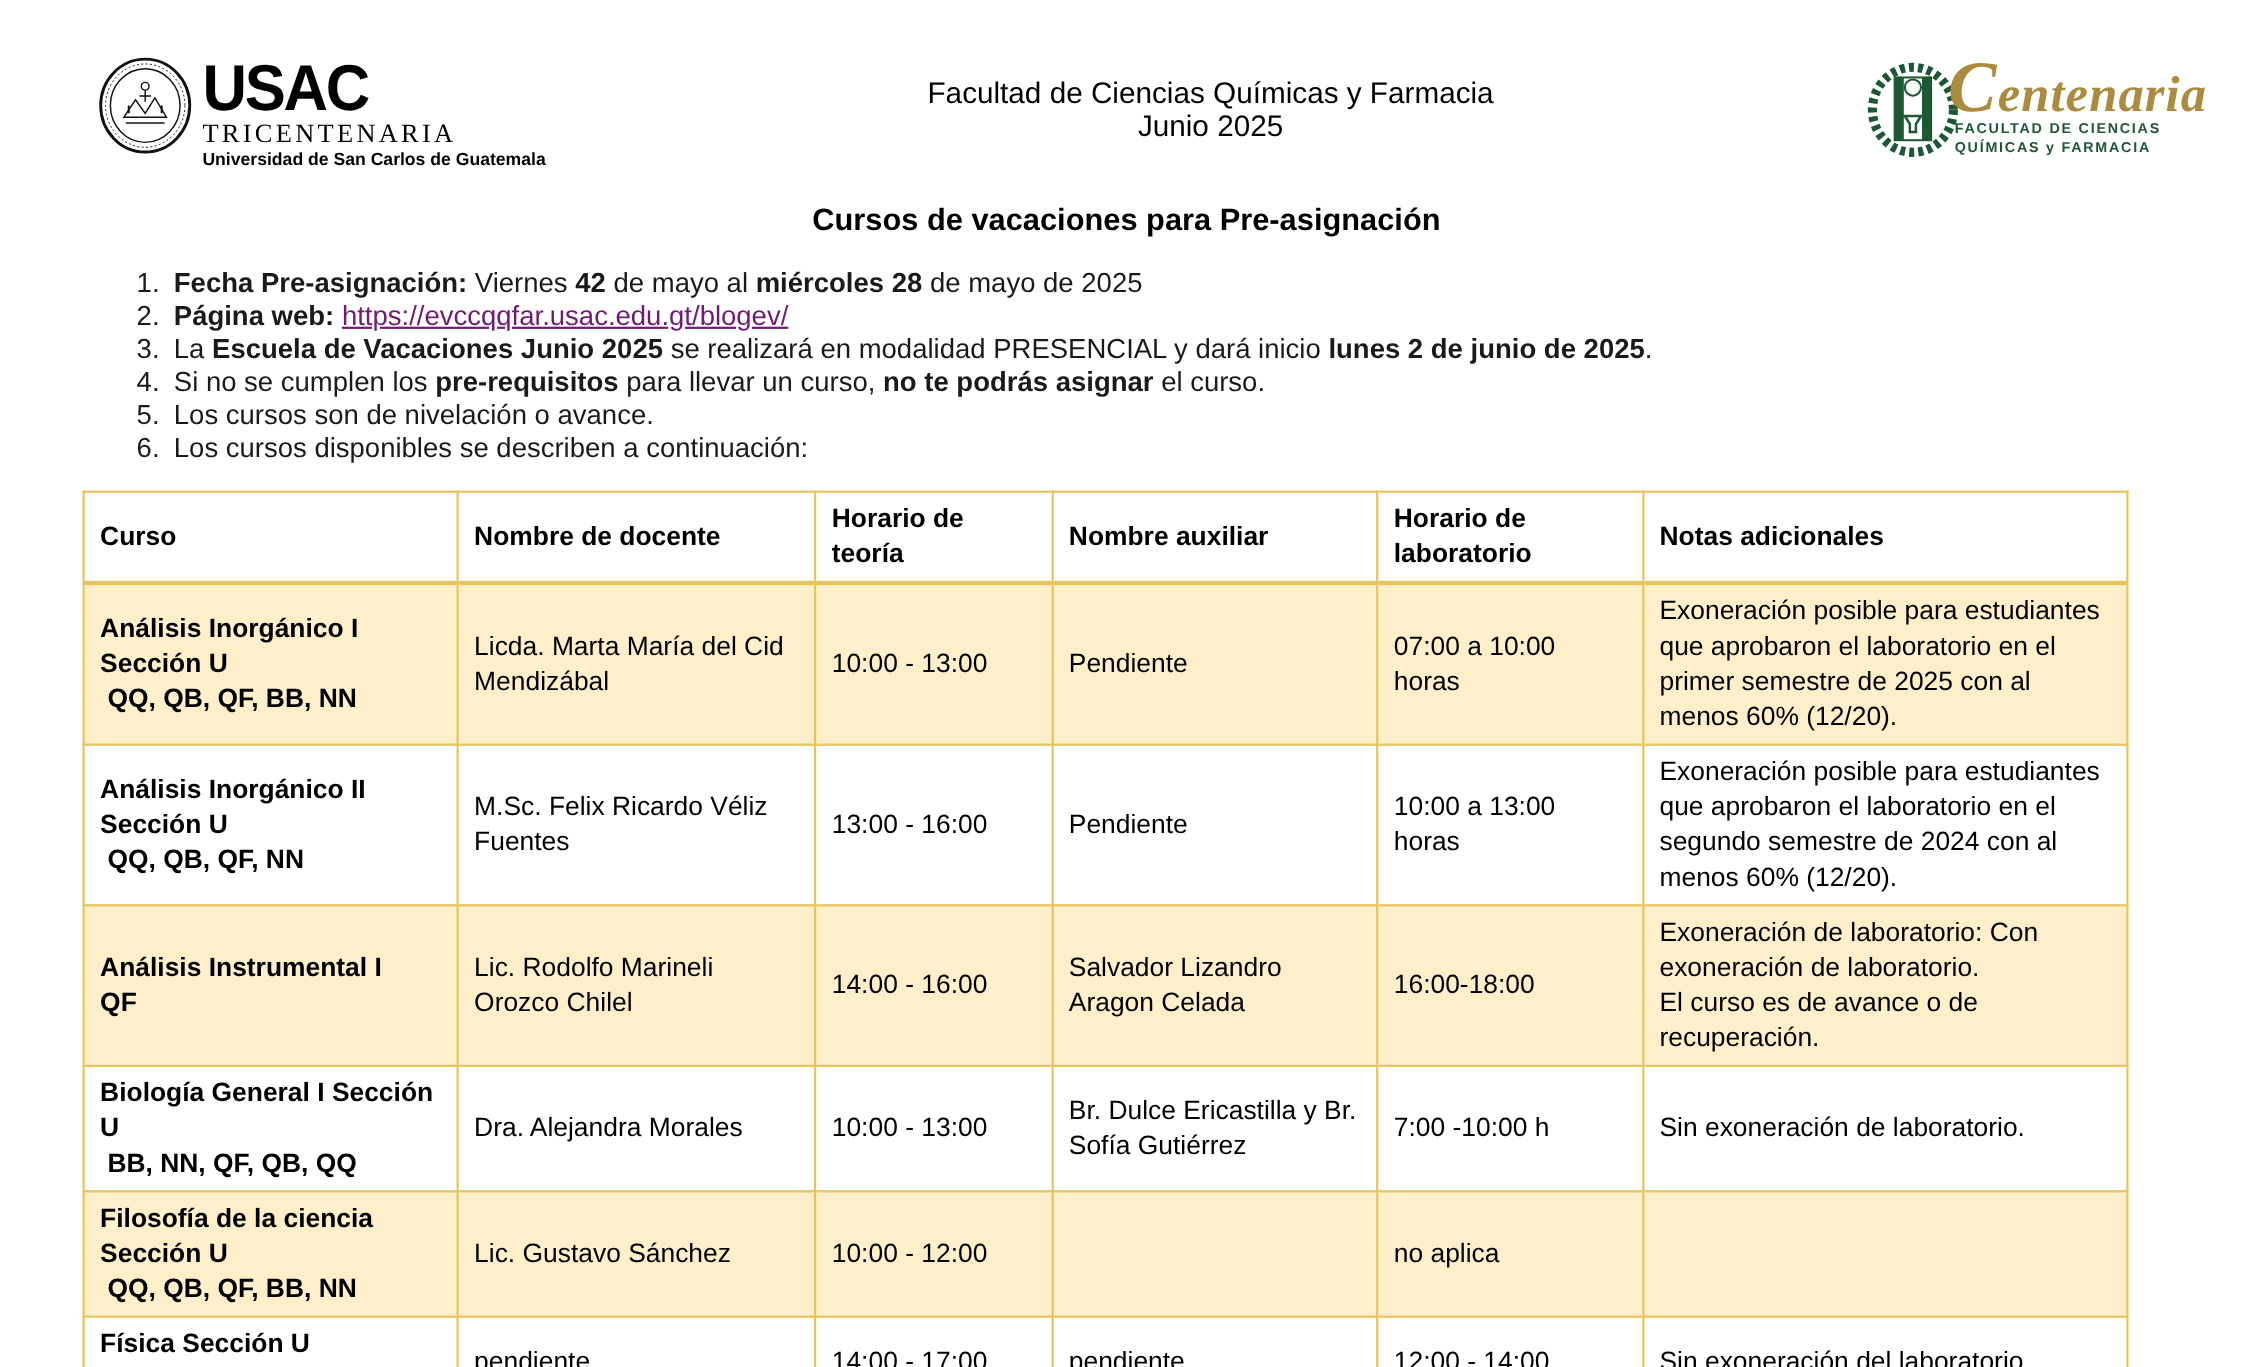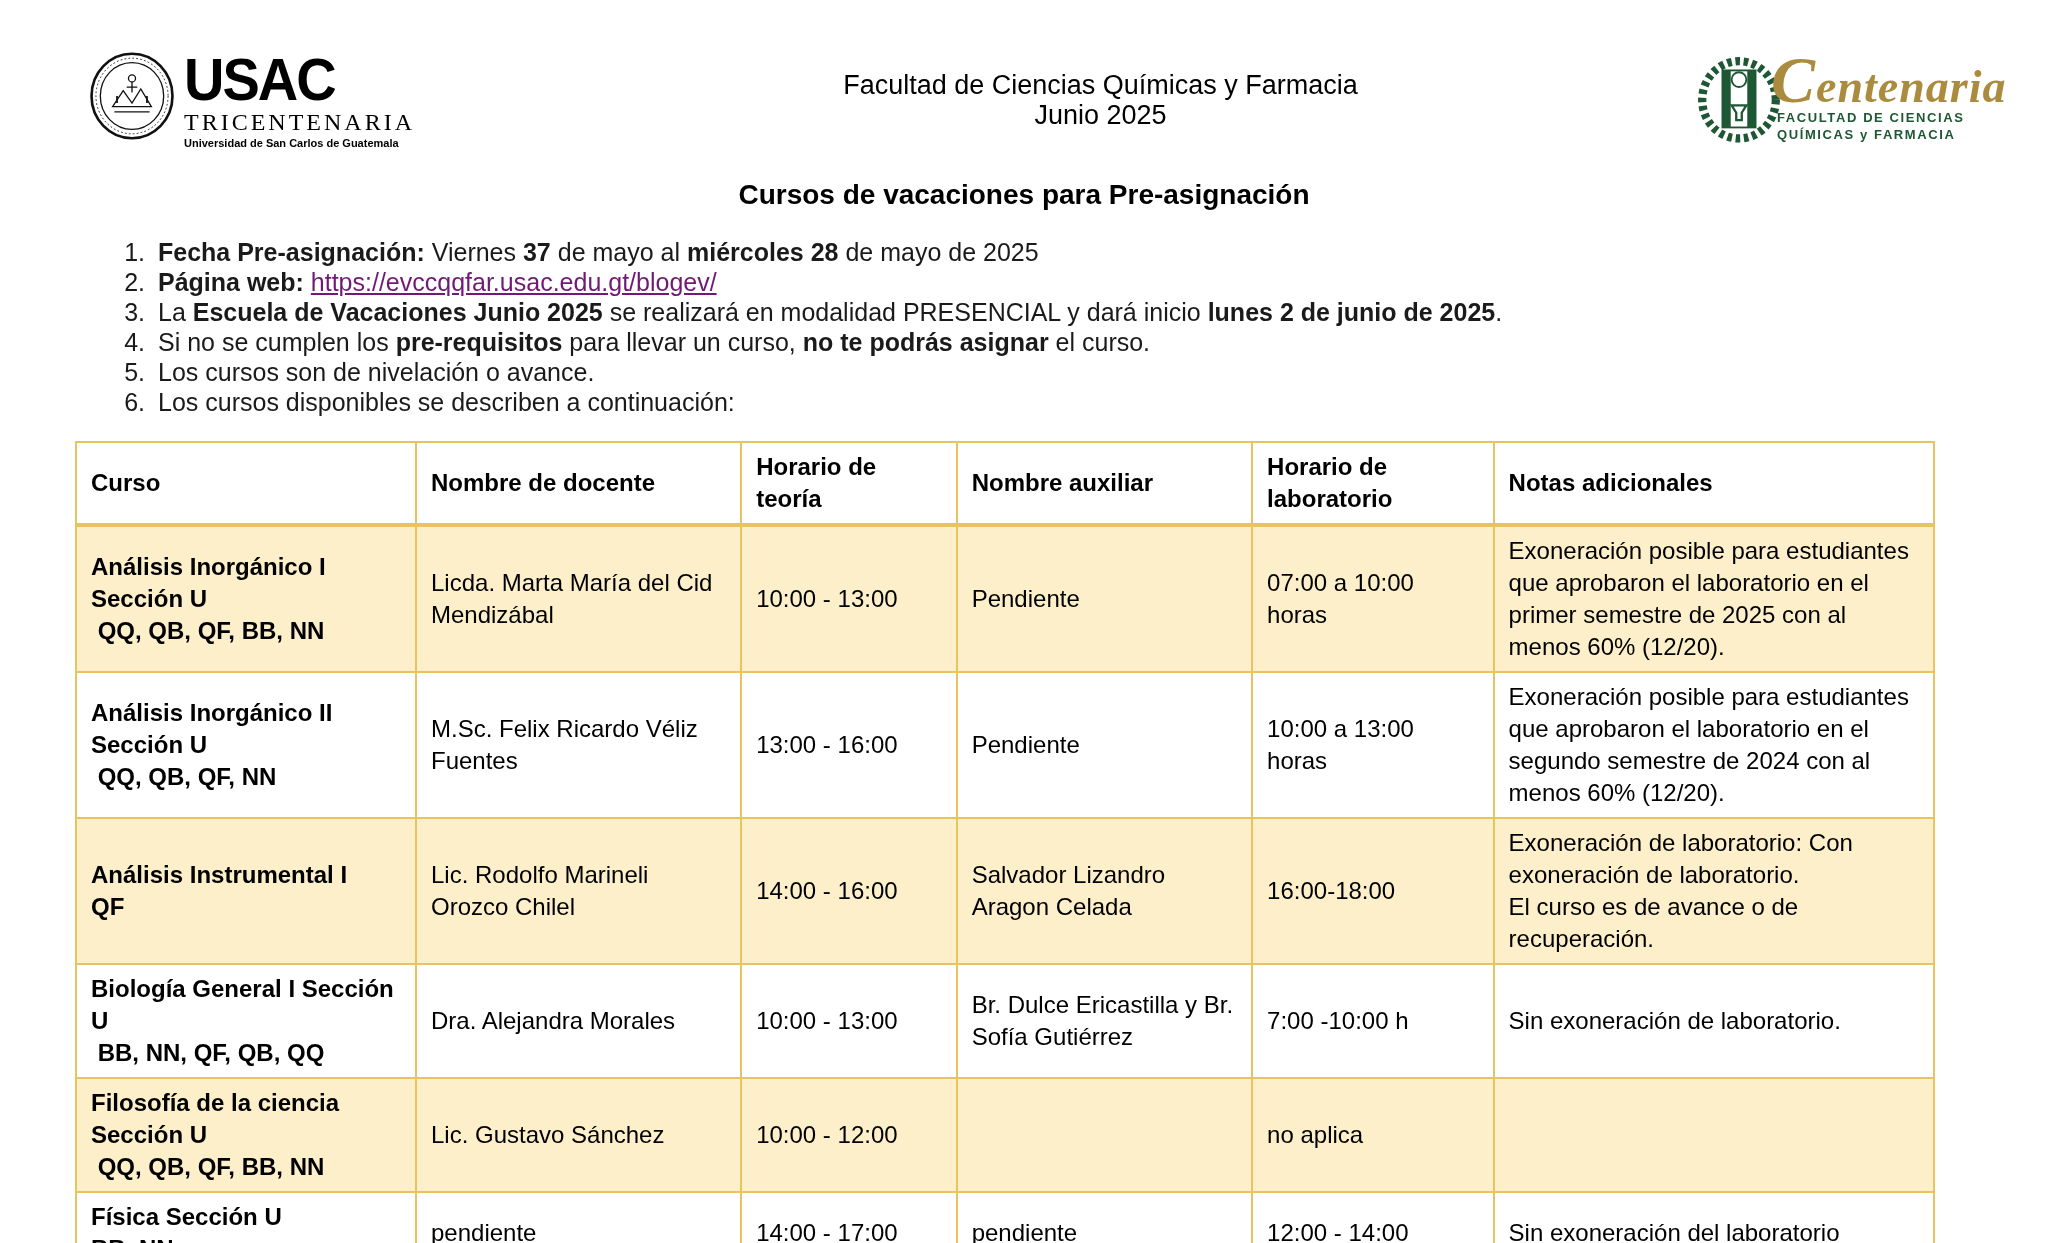--- a/index.html
+++ b/index.html
@@ -6,21 +6,21 @@
   html,body { width:2048px; height:1243px; background:#ffffff; overflow:hidden; }
   body { font-family:"Liberation Sans", sans-serif; color:#1a1a1a; }
 
   
   .header { display:flex; align-items:flex-start; padding:52px 55px 0 88px; }
   .usac-block { display:flex; align-items:flex-start; width:420px; flex:0 0 auto; }
   .usac-seal { width:88px; height:88px; flex:0 0 auto; }
   .usac-text { margin-left:8px; line-height:1; }
   .usac-acronym { font-size:56px; font-weight:900; letter-spacing:-2px; transform:scaleY(1.05); color:#000; }
   .usac-word { font-family:"Liberation Serif", serif; font-size:24px; letter-spacing:3px; color:#000; margin-top:2px; }
-  .usac-caption { font-size:11px; font-weight:bold; color:#000; margin-top:4px; }
+  .usac-caption { font-size:16px; font-weight:bold; color:#000; margin-top:4px; }
 
   .inst-block { flex:1 1 auto; text-align:center; font-size:27px; line-height:30px; padding-top:18px; color:#000; }
 
   .cent-block { width:300px; flex:0 0 auto; display:flex; align-items:flex-start; }
   .cent-emblem { width:92px; height:92px; flex:0 0 auto; }
   .cent-text { margin-left:-14px; padding-top:6px; }
   .cent-script { font-family:"Liberation Serif", serif; font-style:italic; font-weight:bold; color:#ab8b3e; font-size:46px; line-height:44px; letter-spacing:1px; }
   .cent-script .bigc { font-size:66px; }
   .cent-line { color:#1d5733; font-weight:bold; font-size:13px; letter-spacing:1.6px; line-height:17px; margin-left:6px; }
 
@@ -91,21 +91,21 @@
       <div class="cent-line">FACULTAD DE CIENCIAS</div>
       <div class="cent-line">QUÍMICAS y FARMACIA</div>
     </div>
   </div>
 
 </div>
 
 <div class="doc-title">Cursos de vacaciones para Pre-asignación</div>
 
 <ol class="instructions">
-    <li><span class="b">Fecha Pre-asignación:</span><span> Viernes </span><span class="b">37</span><span> de mayo al </span><span class="b">miércoles 28</span><span> de mayo de 2025</span></li>
+    <li><span class="b">Fecha Pre-asignación:</span><span> Viernes </span><span class="b">42</span><span> de mayo al </span><span class="b">miércoles 28</span><span> de mayo de 2025</span></li>
     <li><span class="b">Página web:</span><span> </span><a class="link" href="#">https://evccqqfar.usac.edu.gt/blogev/</a></li>
     <li><span>La </span><span class="b">Escuela de Vacaciones Junio 2025</span><span> se realizará en modalidad PRESENCIAL y dará inicio </span><span class="b">lunes 2 de junio de 2025</span><span>.</span></li>
     <li><span>Si no se cumplen los </span><span class="b">pre-requisitos</span><span> para llevar un curso, </span><span class="b">no te podrás asignar</span><span> el curso.</span></li>
     <li><span>Los cursos son de nivelación o avance.</span></li>
     <li><span>Los cursos disponibles se describen a continuación:</span></li>
   </ol>
 
 <table class="courses">
   <thead>
     <tr>

